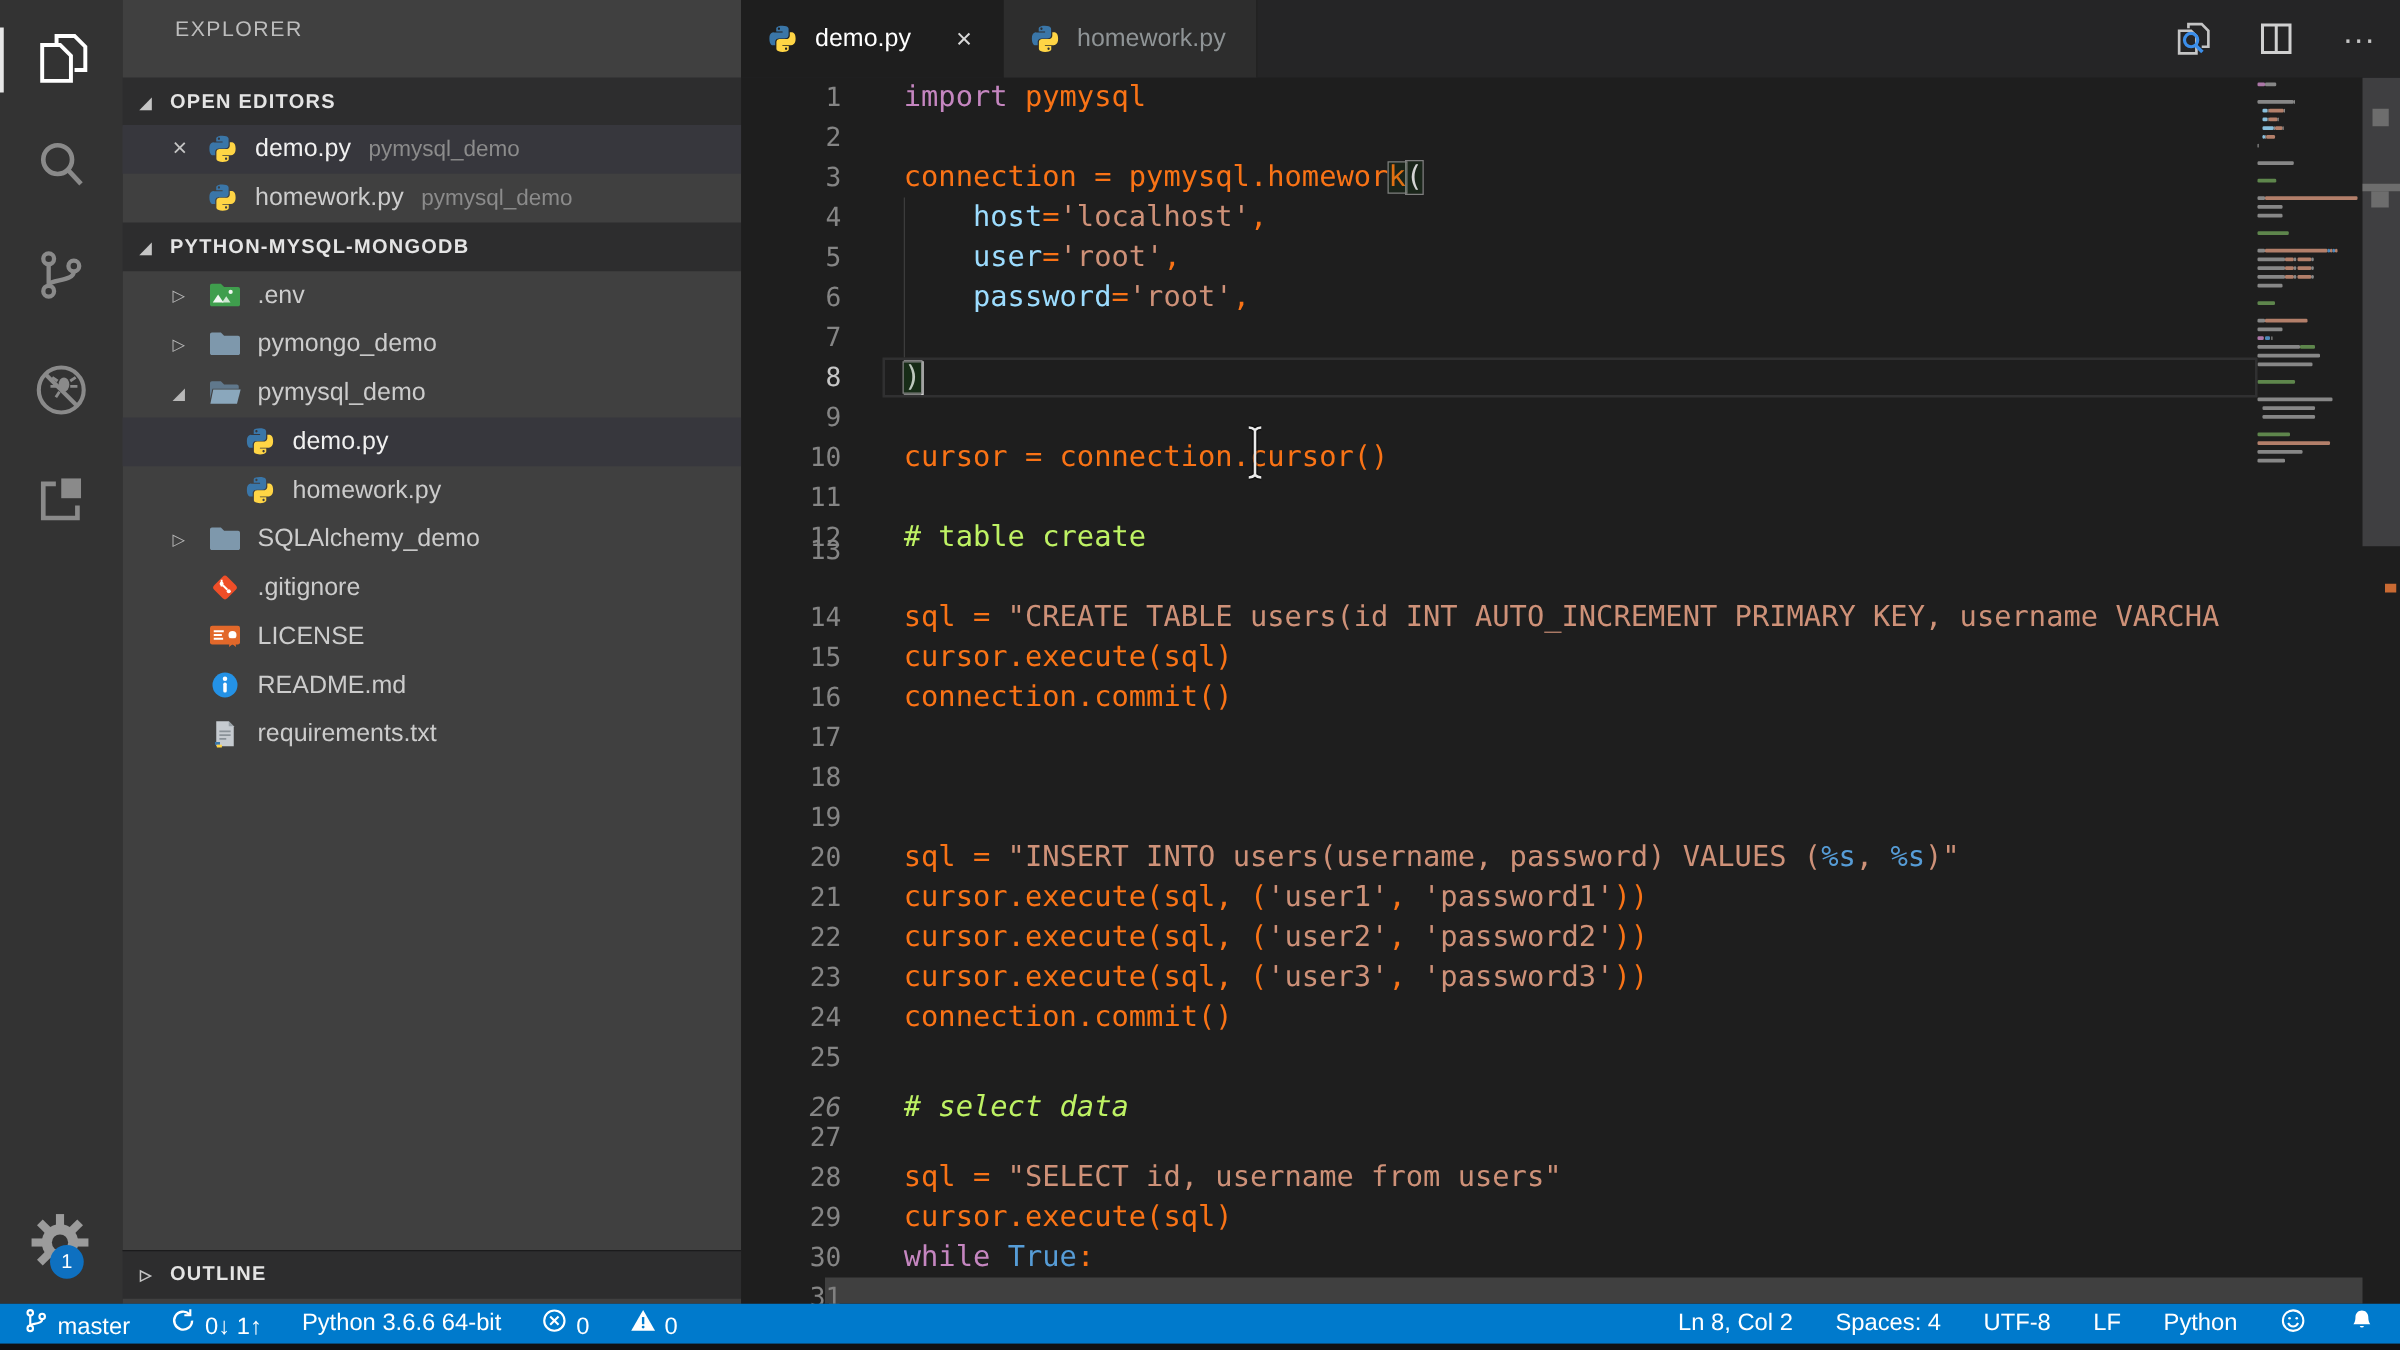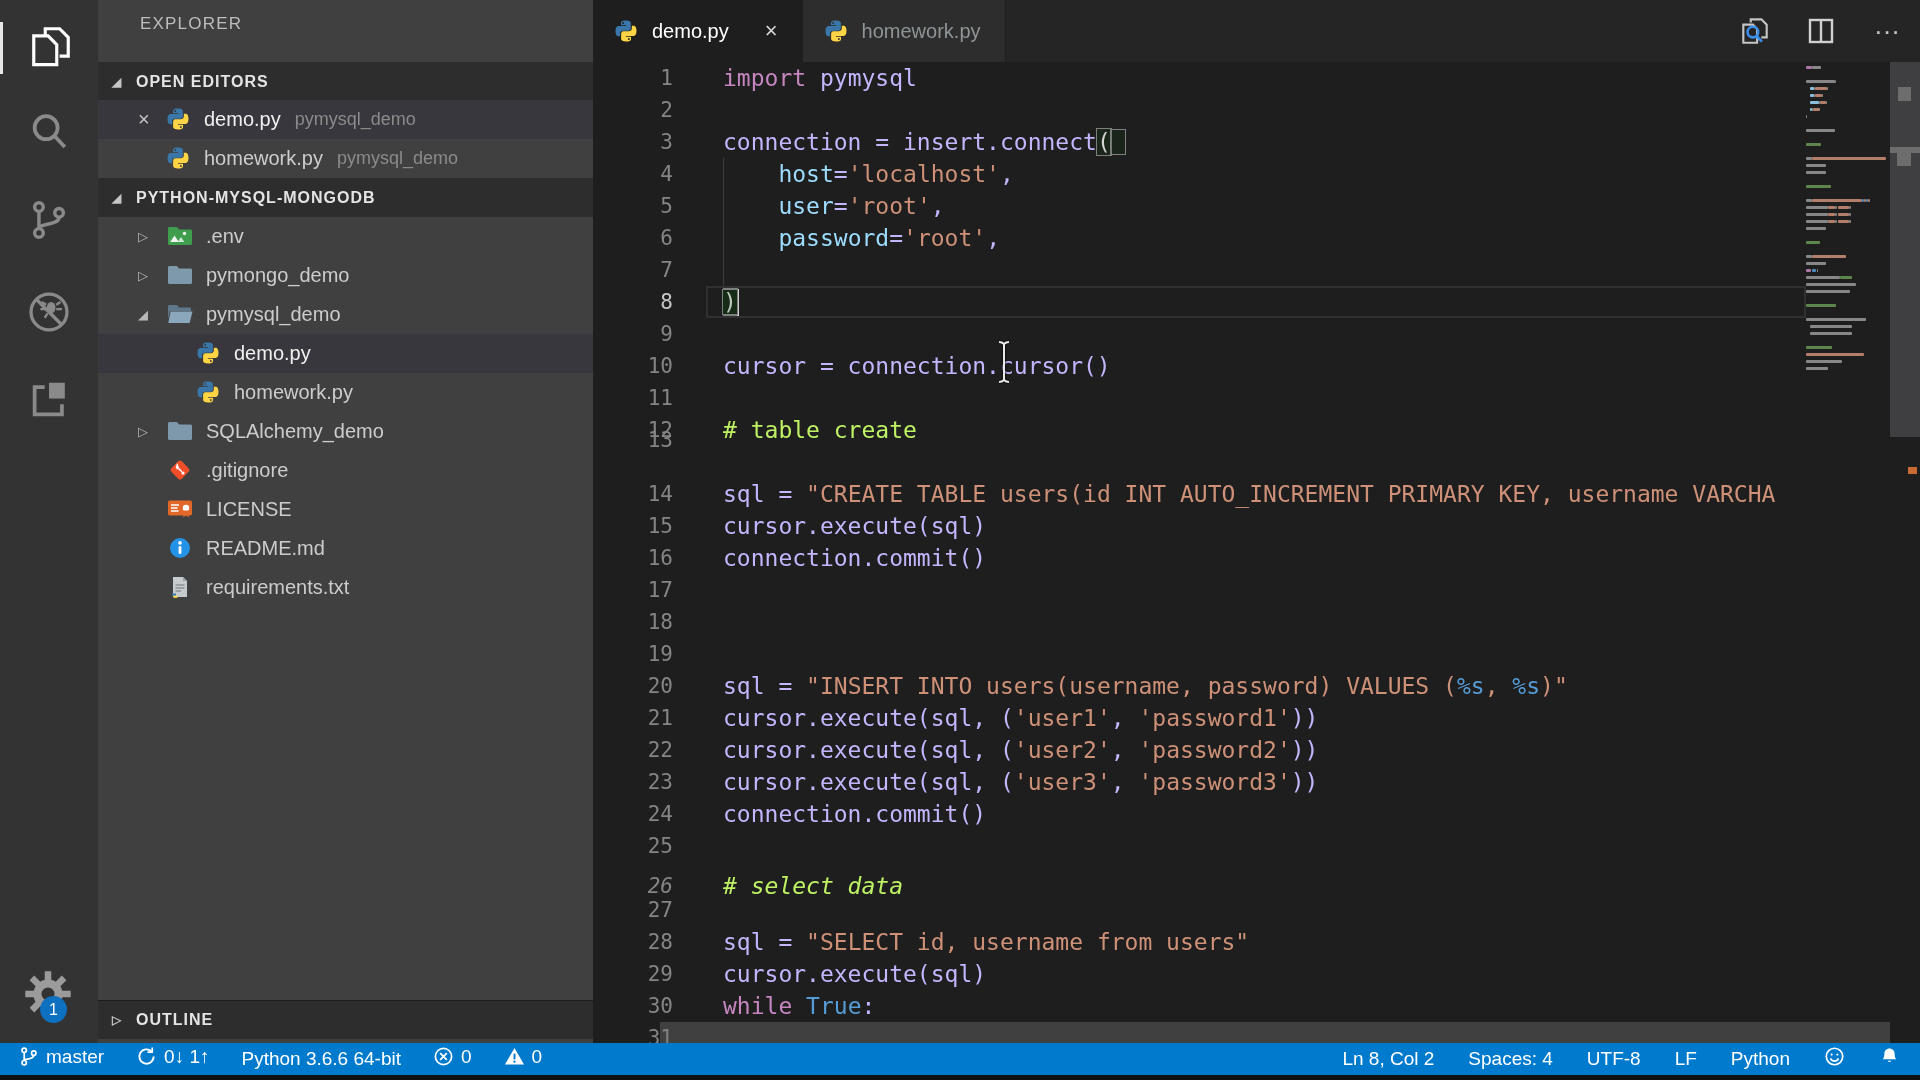--- a/index.html
+++ b/index.html
@@ -42,42 +42,42 @@
   .tab .tclose { margin-left:36px; font-size:22px; color:#d8d8d8; }
   .tab-actions { position:absolute; right:14px; top:0; height:62px; display:flex; align-items:center; gap:28px; }
   .tab-actions .abtn { width:38px; height:38px; display:flex; align-items:center; justify-content:center; cursor:pointer; color:#c5c5c5; font-size:26px; }
 
   
   .code-area { position:absolute; left:0; top:62px; width:1327px; height:981px; overflow:hidden; }
   .code-line { position:absolute; left:0; width:1327px; height:32px; }
   .ln { position:absolute; left:0; top:0; width:80px; text-align:right; font-family:"DejaVu Sans Mono", monospace; font-size:21px; line-height:32px; color:#858585; }
   .ln.cur { color:#c6c6c6; }
   .ct { position:absolute; left:130px; top:0; width:1083px; height:32px; overflow:hidden; white-space:pre; font-family:"DejaVu Sans Mono", monospace; font-size:23px; line-height:32px; color:#d4d4d4; }
-  .tk-t { color:#c4b5fd; } .tk-k { color:#c586c0; } .tk-s { color:#ce9178; }
+  .tk-t { color:#f97316; } .tk-k { color:#c586c0; } .tk-s { color:#ce9178; }
   .tk-c { color:#bef264; } .tk-v { color:#9cdcfe; } .tk-b { color:#569cd6; }
   .tk-bm { color:#d4d4d4; outline:1px solid #7f7f7f; background:rgba(0,100,0,.12); }
   .cur-line-box { position:absolute; left:113px; width:1100px; height:32px; border:2px solid #303031; }
   .caret { position:absolute; width:2px; height:27px; background:#cfcfcf; }
   .indent-guide { position:absolute; left:130px; width:1px; background:#3c3c3c; }
   .hscrollbar { position:absolute; left:67px; top:960px; width:1230px; height:21px; background:rgba(121,121,121,0.38); }
 
   
   .minimap { position:absolute; left:1213px; top:0; width:84px; height:981px; }
   .mseg { position:absolute; height:3px; border-radius:1px; }
   .vscroll { position:absolute; left:1297px; top:0; width:30px; height:981px; }
   .vslider { position:absolute; left:0; top:0; width:30px; height:375px; background:#3f3f41; }
   .vmark { position:absolute; background:#6d6d6d; }
   .vmark.orange { background:#c96a33; }
 
   
   .status-bar { position:absolute; left:0; top:1043px; width:1920px; height:32px; background:#007acc; color:#ffffff;
         display:flex; align-items:center; font-size:19px; }
   .sb-left { display:flex; align-items:center; margin-left:18px; }
   .sb-right { display:flex; align-items:center; margin-left:auto; margin-right:20px; }
-  .sb-item { display:flex; align-items:flex-start; margin-right:32px; cursor:pointer; white-space:nowrap; }
+  .sb-item { display:flex; align-items:flex-end; margin-right:32px; cursor:pointer; white-space:nowrap; }
   .sb-right .sb-item { margin-right:0; margin-left:34px; }
   .sb-item svg { width:21px; height:21px; margin-right:7px; }
   .sb-item.icon-only svg { margin-right:0; }
   .window-bottom { position:absolute; left:0; top:1075px; width:1920px; height:5px; background:#111; }
 
   
   .mouse-cursor { position:absolute; left:995px; top:338px; width:18px; height:48px; pointer-events:none; }
 </style>
 </head>
 <body>
@@ -310,21 +310,21 @@
           <div class="code-line" style="top: 0px;">
             <span class="ln">1</span>
             <span class="ct"><span class="tk-k">import</span><span class="tk-t"> pymysql</span></span>
           </div>
           <div class="code-line" style="top: 32px;">
             <span class="ln">2</span>
             <span class="ct"></span>
           </div>
           <div class="code-line" style="top: 64px;">
             <span class="ln">3</span>
-            <span class="ct"><span class="tk-t">connection = insert.connect</span><span class="tk-bm">(</span></span>
+            <span class="ct"><span class="tk-t">connection = pymysql.homework</span><span class="tk-bm">(</span></span>
           </div>
           <div class="code-line" style="top: 96px;">
             <span class="ln">4</span>
             <span class="ct"><span class="tk-t">    </span><span class="tk-v">host</span><span class="tk-t">=</span><span class="tk-s">'localhost'</span><span class="tk-t">,</span></span>
           </div>
           <div class="code-line" style="top: 128px;">
             <span class="ln">5</span>
             <span class="ct"><span class="tk-t">    </span><span class="tk-v">user</span><span class="tk-t">=</span><span class="tk-s">'root'</span><span class="tk-t">,</span></span>
           </div>
           <div class="code-line" style="top: 160px;">

